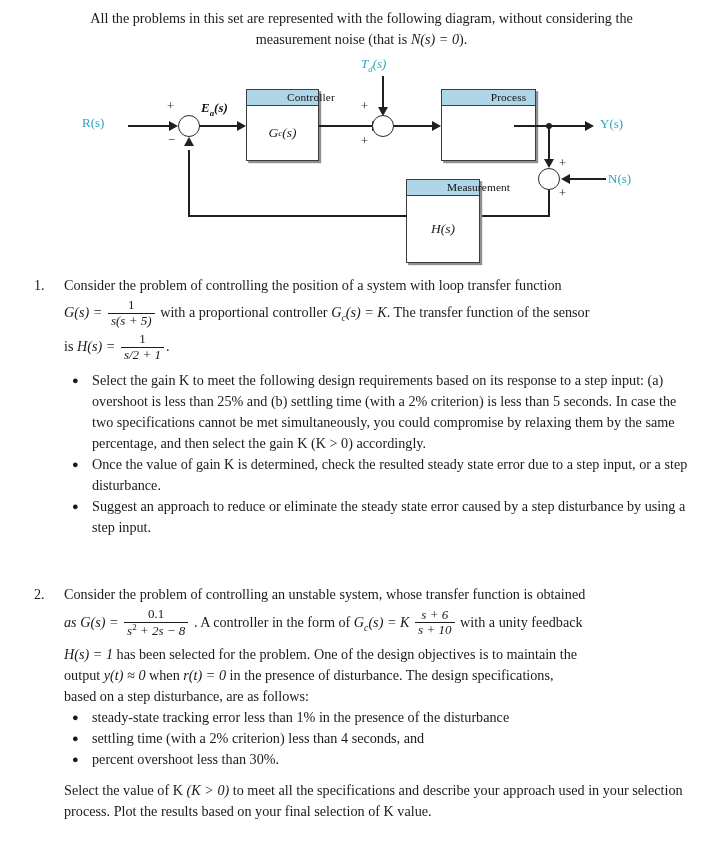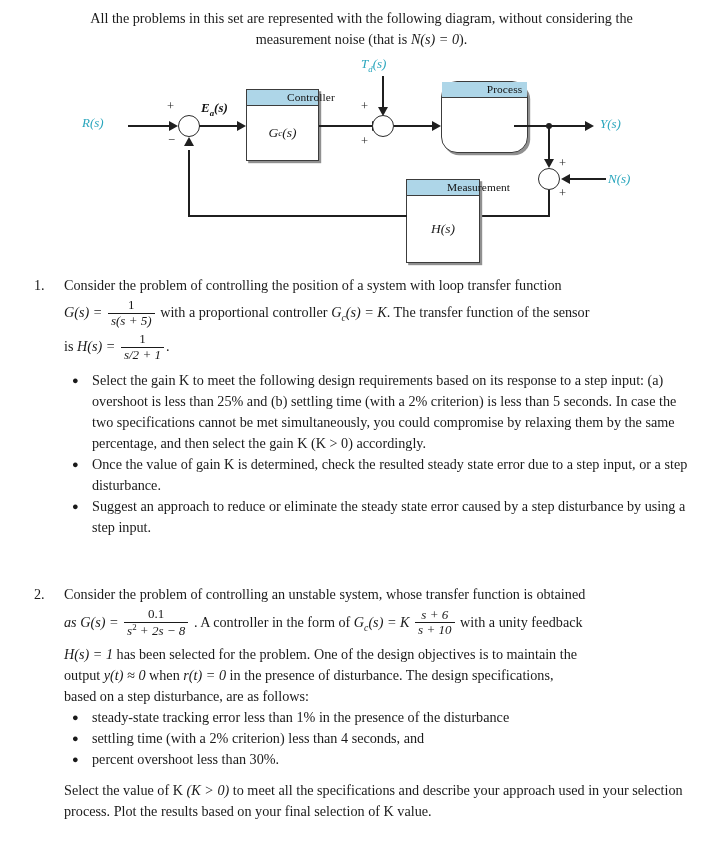--- a/index.html
+++ b/index.html
@@ -89,21 +89,20 @@
     width: 0; height: 0;
   }
   .arw-r { border-top: 5px solid transparent; border-bottom: 5px solid transparent; border-left: 9px solid #1f1f1f; }
   .arw-l { border-top: 5px solid transparent; border-bottom: 5px solid transparent; border-right: 9px solid #1f1f1f; }
   .arw-d { border-left: 5px solid transparent; border-right: 5px solid transparent; border-top: 9px solid #1f1f1f; }
   .arw-u { border-left: 5px solid transparent; border-right: 5px solid transparent; border-bottom: 9px solid #1f1f1f; }
   .dot { position: absolute; width: 6px; height: 6px; background:#1f1f1f; border-radius:50%; }
   .siglbl {
     position: absolute;
     font-size: 13px;
-    font-style: italic;
     color: #2aa6bd;
     white-space: nowrap;
   }
   .blklbl {
     position: absolute;
     font-size: 13px;
     font-style: italic;
     color: #121212;
     white-space: nowrap;
   }
@@ -204,21 +203,21 @@
     <div class="ln lnv" style="left:312px; top:18px; height:34px;"></div>
     <div class="arw arw-d" style="left:308px; top:49px;"></div>
 
     <div class="sumj" style="left:302px; top:57px;"></div>
     <div class="sign" style="left:291px; top:42px;">+</div>
     <div class="sign" style="left:291px; top:77px;">+</div>
 
     <div class="ln lnh" style="left:324px; top:67px; width:41px;"></div>
     <div class="arw arw-r" style="left:362px; top:63px;"></div>
 
-    <div class="blk" style="left:371px; top:23px; width:87px; height:72px;border-radius:16px;">
+    <div class="blk" style="left:371px; top:31px; width:95px; height:72px;">
       <div class="hdr">Process</div>
     </div>
 
     <div class="ln lnh" style="left:444px; top:67px; width:74px;"></div>
     <div class="dot" style="left:476px; top:65px;"></div>
     <div class="arw arw-r" style="left:515px; top:63px;"></div>
     <div class="siglbl" style="left:530px; top:58px;">Y(s)</div>
 
     <div class="ln lnv" style="left:478px; top:67px; height:38px;"></div>
     <div class="arw arw-d" style="left:474px; top:101px;"></div>

